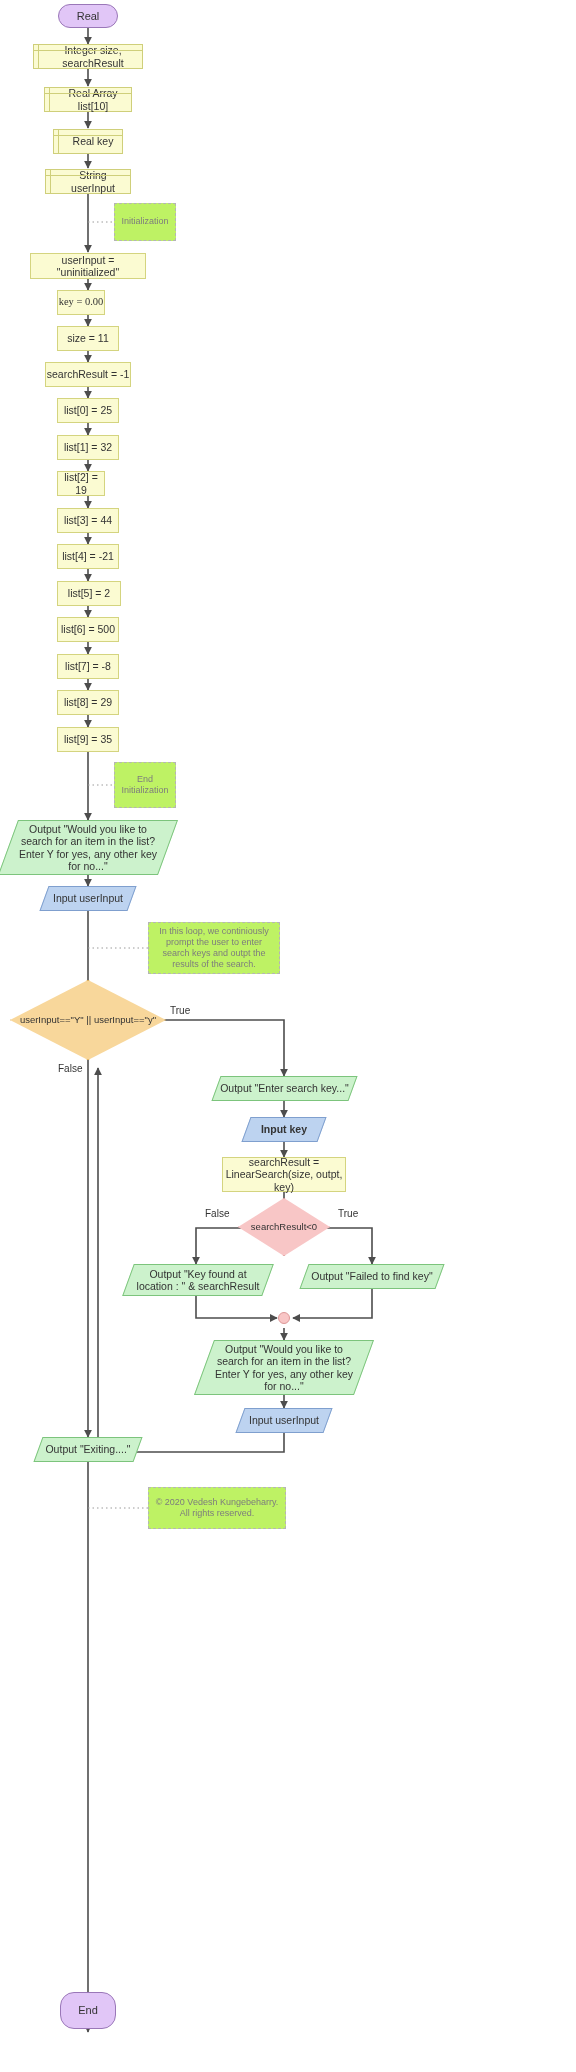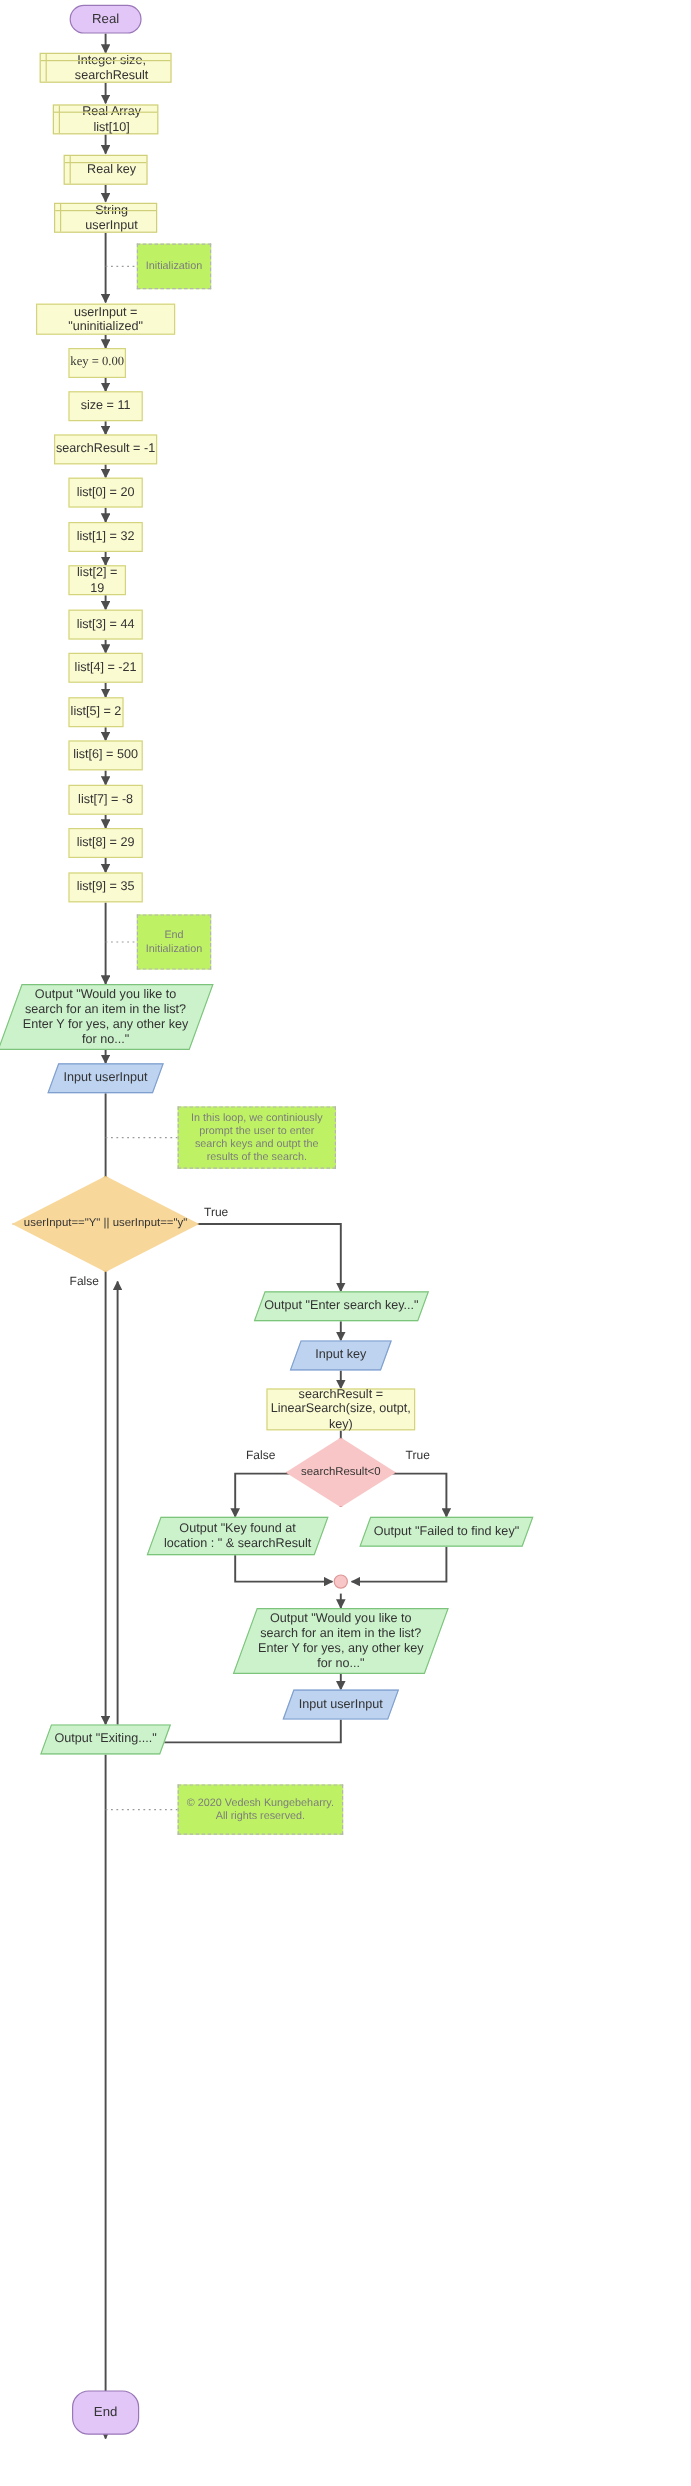--- a/index.html
+++ b/index.html
@@ -232,35 +232,35 @@
 
   <div class="node process" style="left:57px; top:326px; width:62px; height:25px;">
     <span>size = 11</span>
   </div>
 
   <div class="node process" style="left:45px; top:362px; width:86px; height:25px;">
     <span>searchResult = -1</span>
   </div>
 
   <div class="node process" style="left:57px; top:398px; width:62px; height:25px;">
-    <span>list[0] = 20</span>
+    <span>list[0] = 25</span>
   </div>
   <div class="node process" style="left:57px; top:435px; width:62px; height:25px;">
     <span>list[1] = 32</span>
   </div>
   <div class="node process" style="left:57px; top:471px; width:48px; height:25px;">
     <span>list[2] = 19</span>
   </div>
   <div class="node process" style="left:57px; top:508px; width:62px; height:25px;">
     <span>list[3] = 44</span>
   </div>
   <div class="node process" style="left:57px; top:544px; width:62px; height:25px;">
     <span>list[4] = -21</span>
   </div>
-  <div class="node process" style="left:57px; top:581px; width:46px; height:25px;">
+  <div class="node process" style="left:57px; top:581px; width:64px; height:25px;">
     <span>list[5] = 2</span>
   </div>
   <div class="node process" style="left:57px; top:617px; width:62px; height:25px;">
     <span>list[6] = 500</span>
   </div>
   <div class="node process" style="left:57px; top:654px; width:62px; height:25px;">
     <span>list[7] = -8</span>
   </div>
   <div class="node process" style="left:57px; top:690px; width:62px; height:25px;">
     <span>list[8] = 29</span>
@@ -297,21 +297,21 @@
   </div>
   <div class="edge-label" style="left:58px; top:1063px;">
     <span>False</span>
   </div>
 
   <div class="node io output" style="left:216px; top:1076px; width:137px; height:25px;">
     <span class="shape"></span>
     <span class="txt">Output "Enter search key..."</span>
   </div>
 
-  <div class="node io input" style="left:246px; top:1117px; width:76px; height:25px;">
+  <div class="node io input" style="left:246px; top:1117px; width:76px; height:25px;font-weight:bold;">
     <span class="shape"></span>
     <span class="txt">Input key</span>
   </div>
 
   <div class="node process" style="left:222px; top:1157px; width:124px; height:35px;">
     <span>searchResult = LinearSearch(size, outpt, key)</span>
   </div>
 
   <div class="node decision res" style="left:238px; top:1198px; width:92px; height:58px;">
     <span class="dshape"></span>

